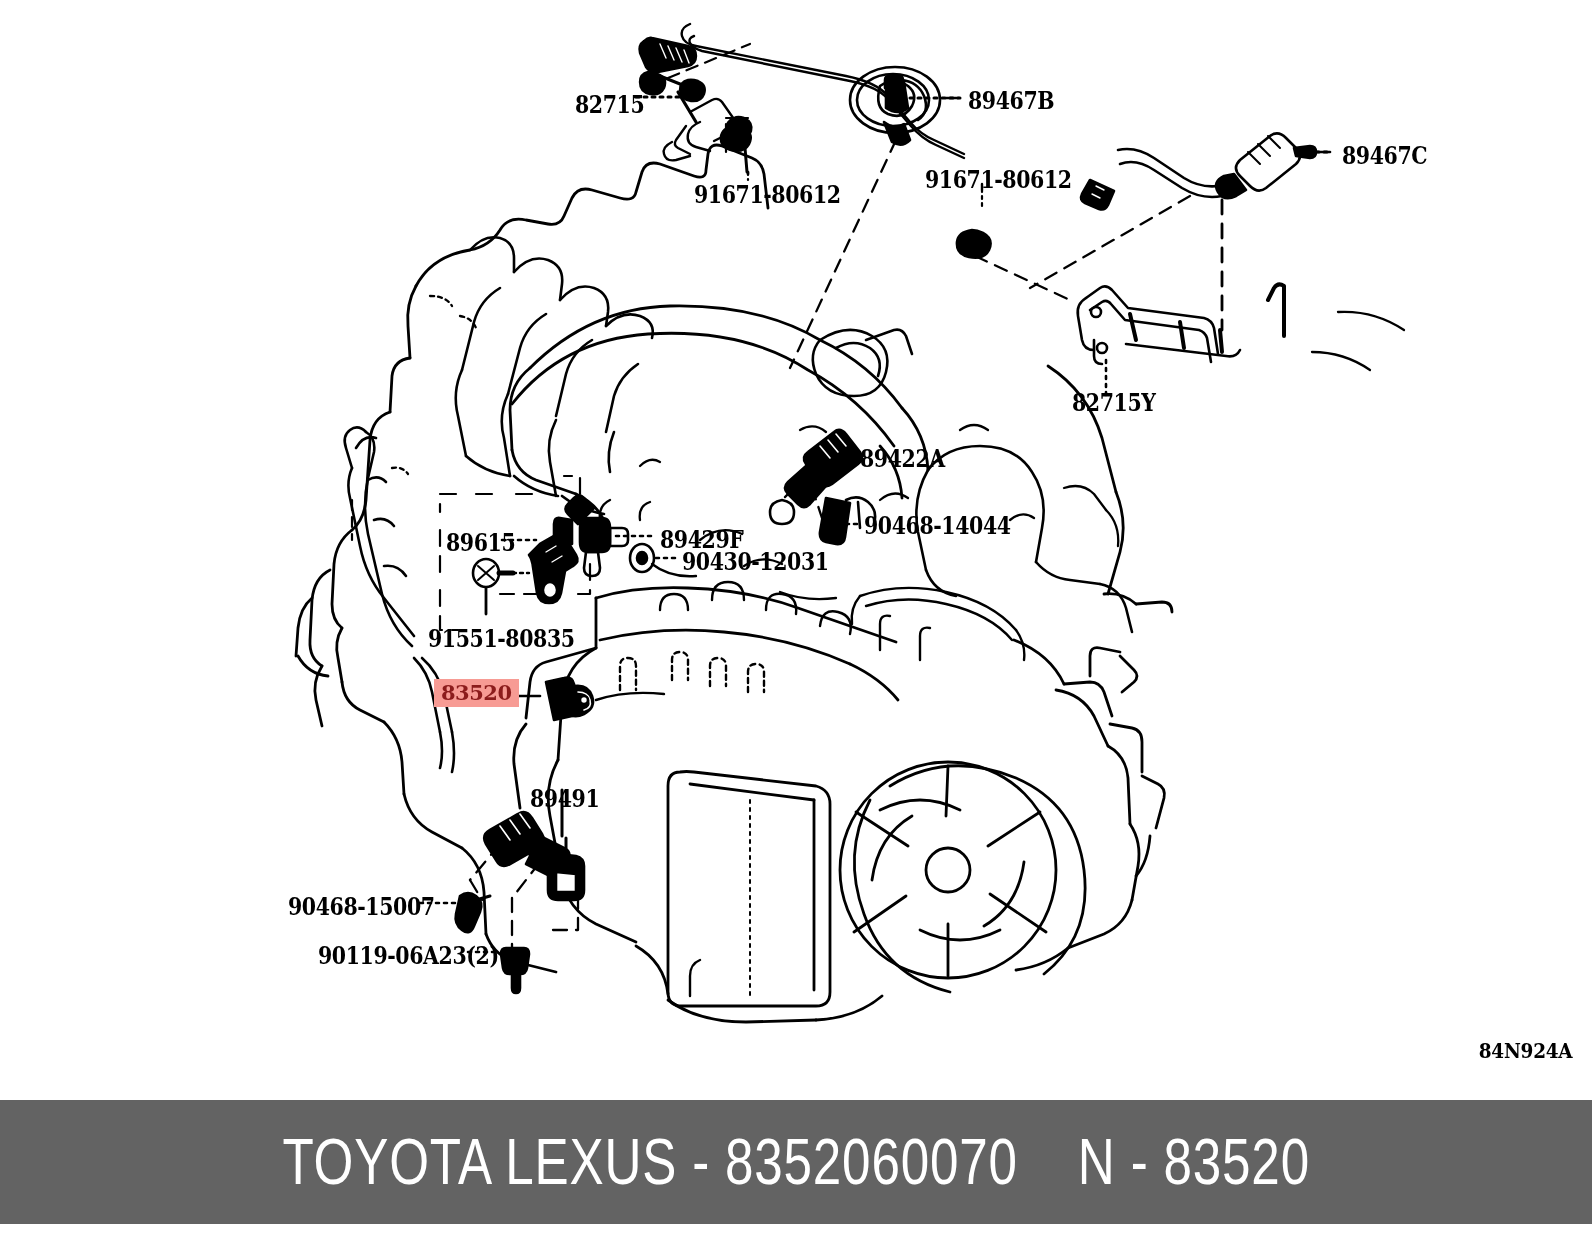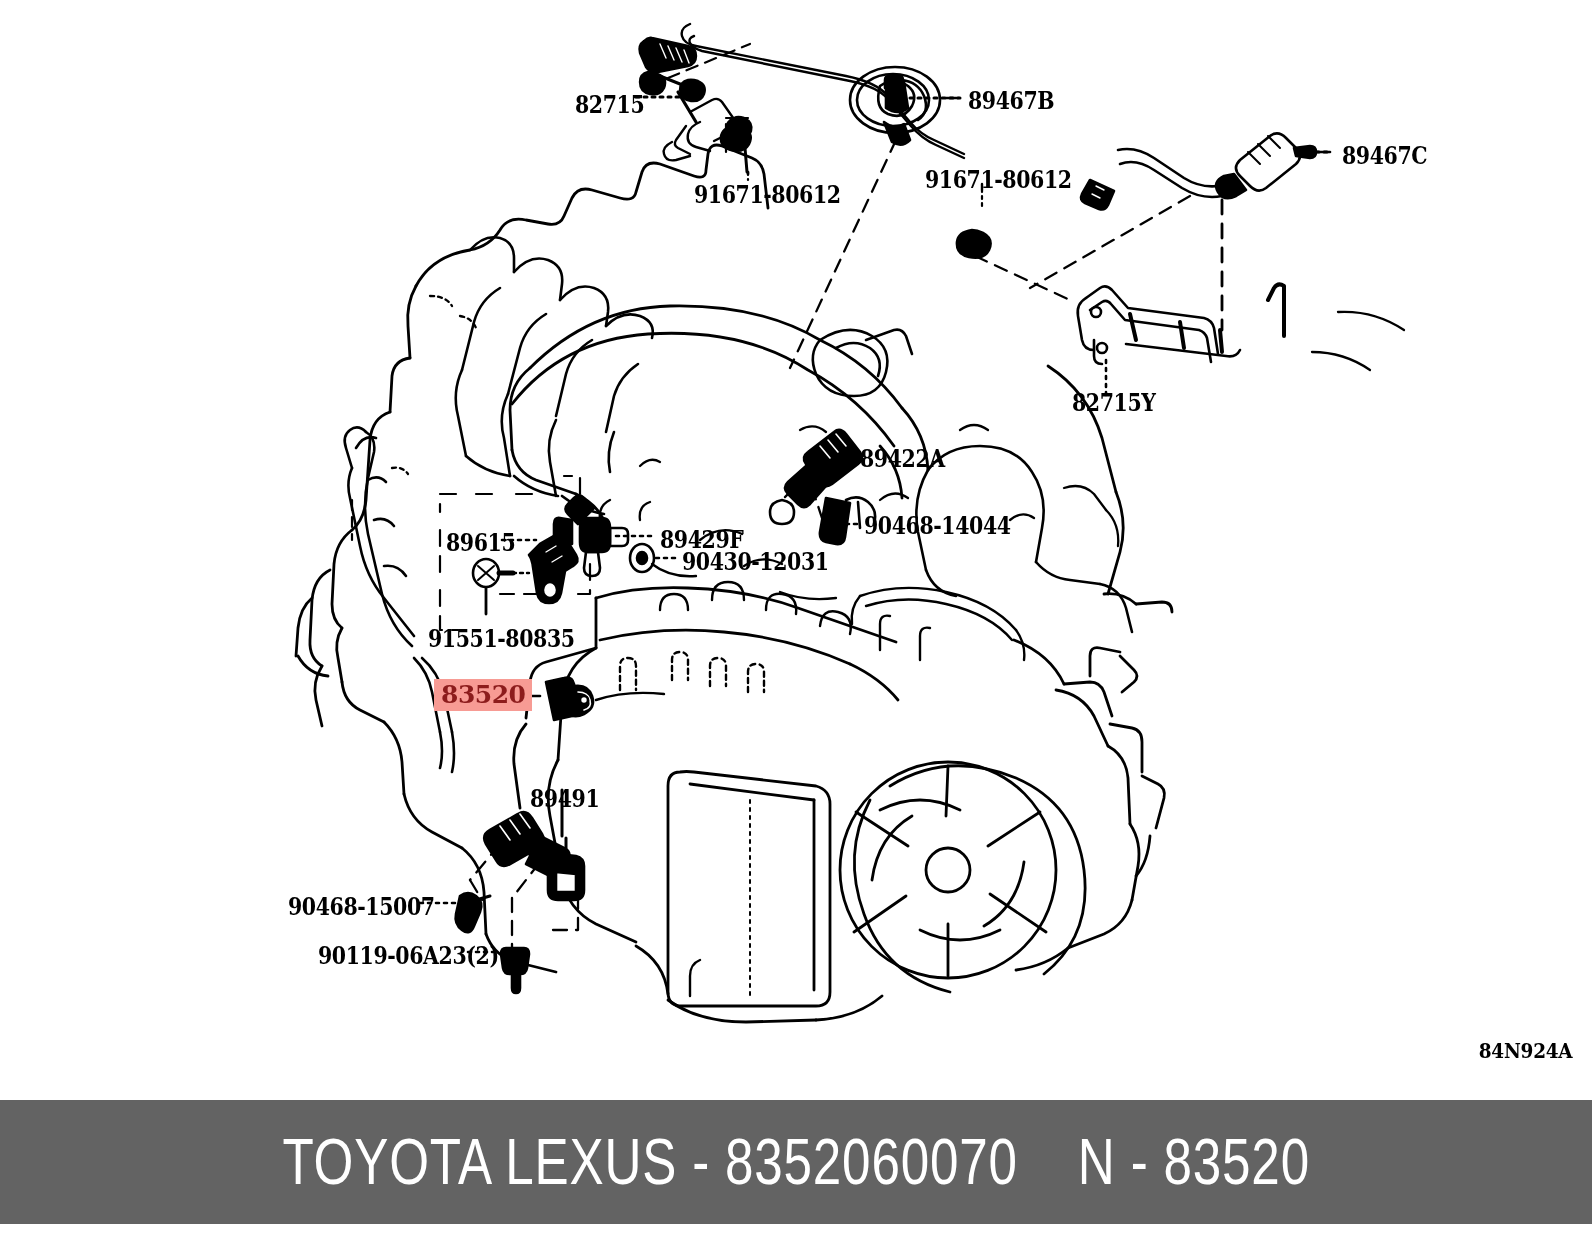--- a/index.html
+++ b/index.html
@@ -30,21 +30,21 @@
     white-space: nowrap;
     transform: scaleX(0.82);
     line-height: 1;
   }
   .part-label.anchor-left  { transform-origin: 0% 50%; }
 
   .highlight-label {
     position: absolute;
     font-family: "DejaVu Serif", serif;
     font-weight: bold;
-    font-size: 25px;
+    font-size: 21px;
     color: #8c1c1c;
     background: #f79b94;
     padding: 3px 7px 4px 7px;
     white-space: nowrap;
     line-height: 1;
     letter-spacing: -0.5px;
   }
 
   #diagram-ref {
     position: absolute;

